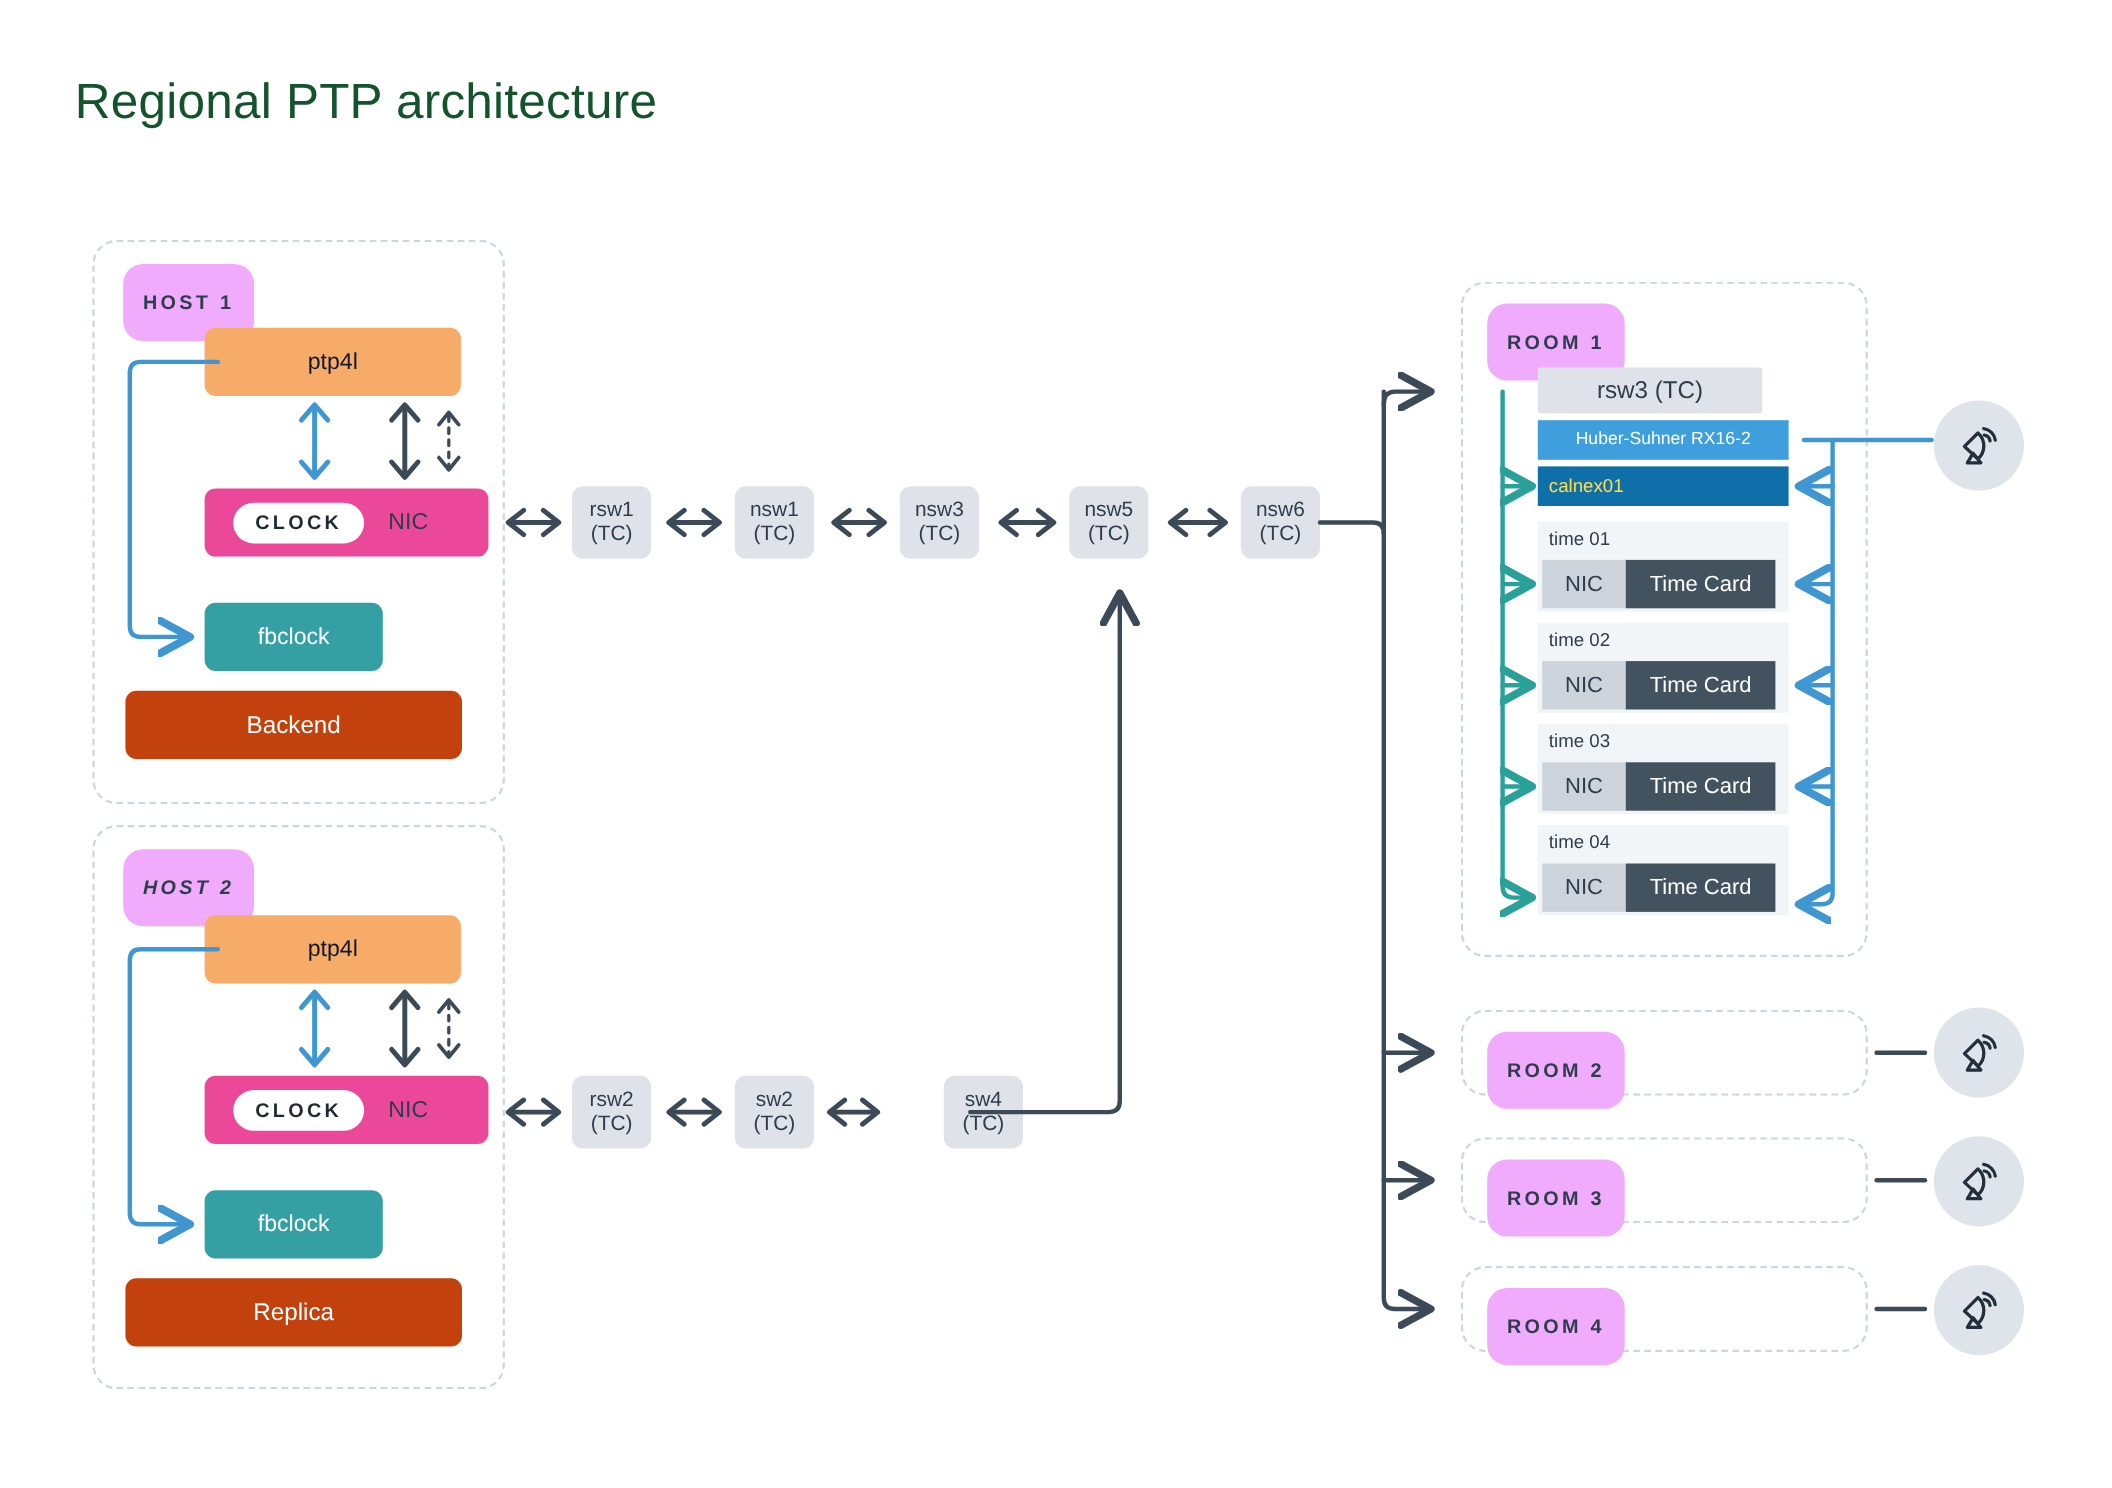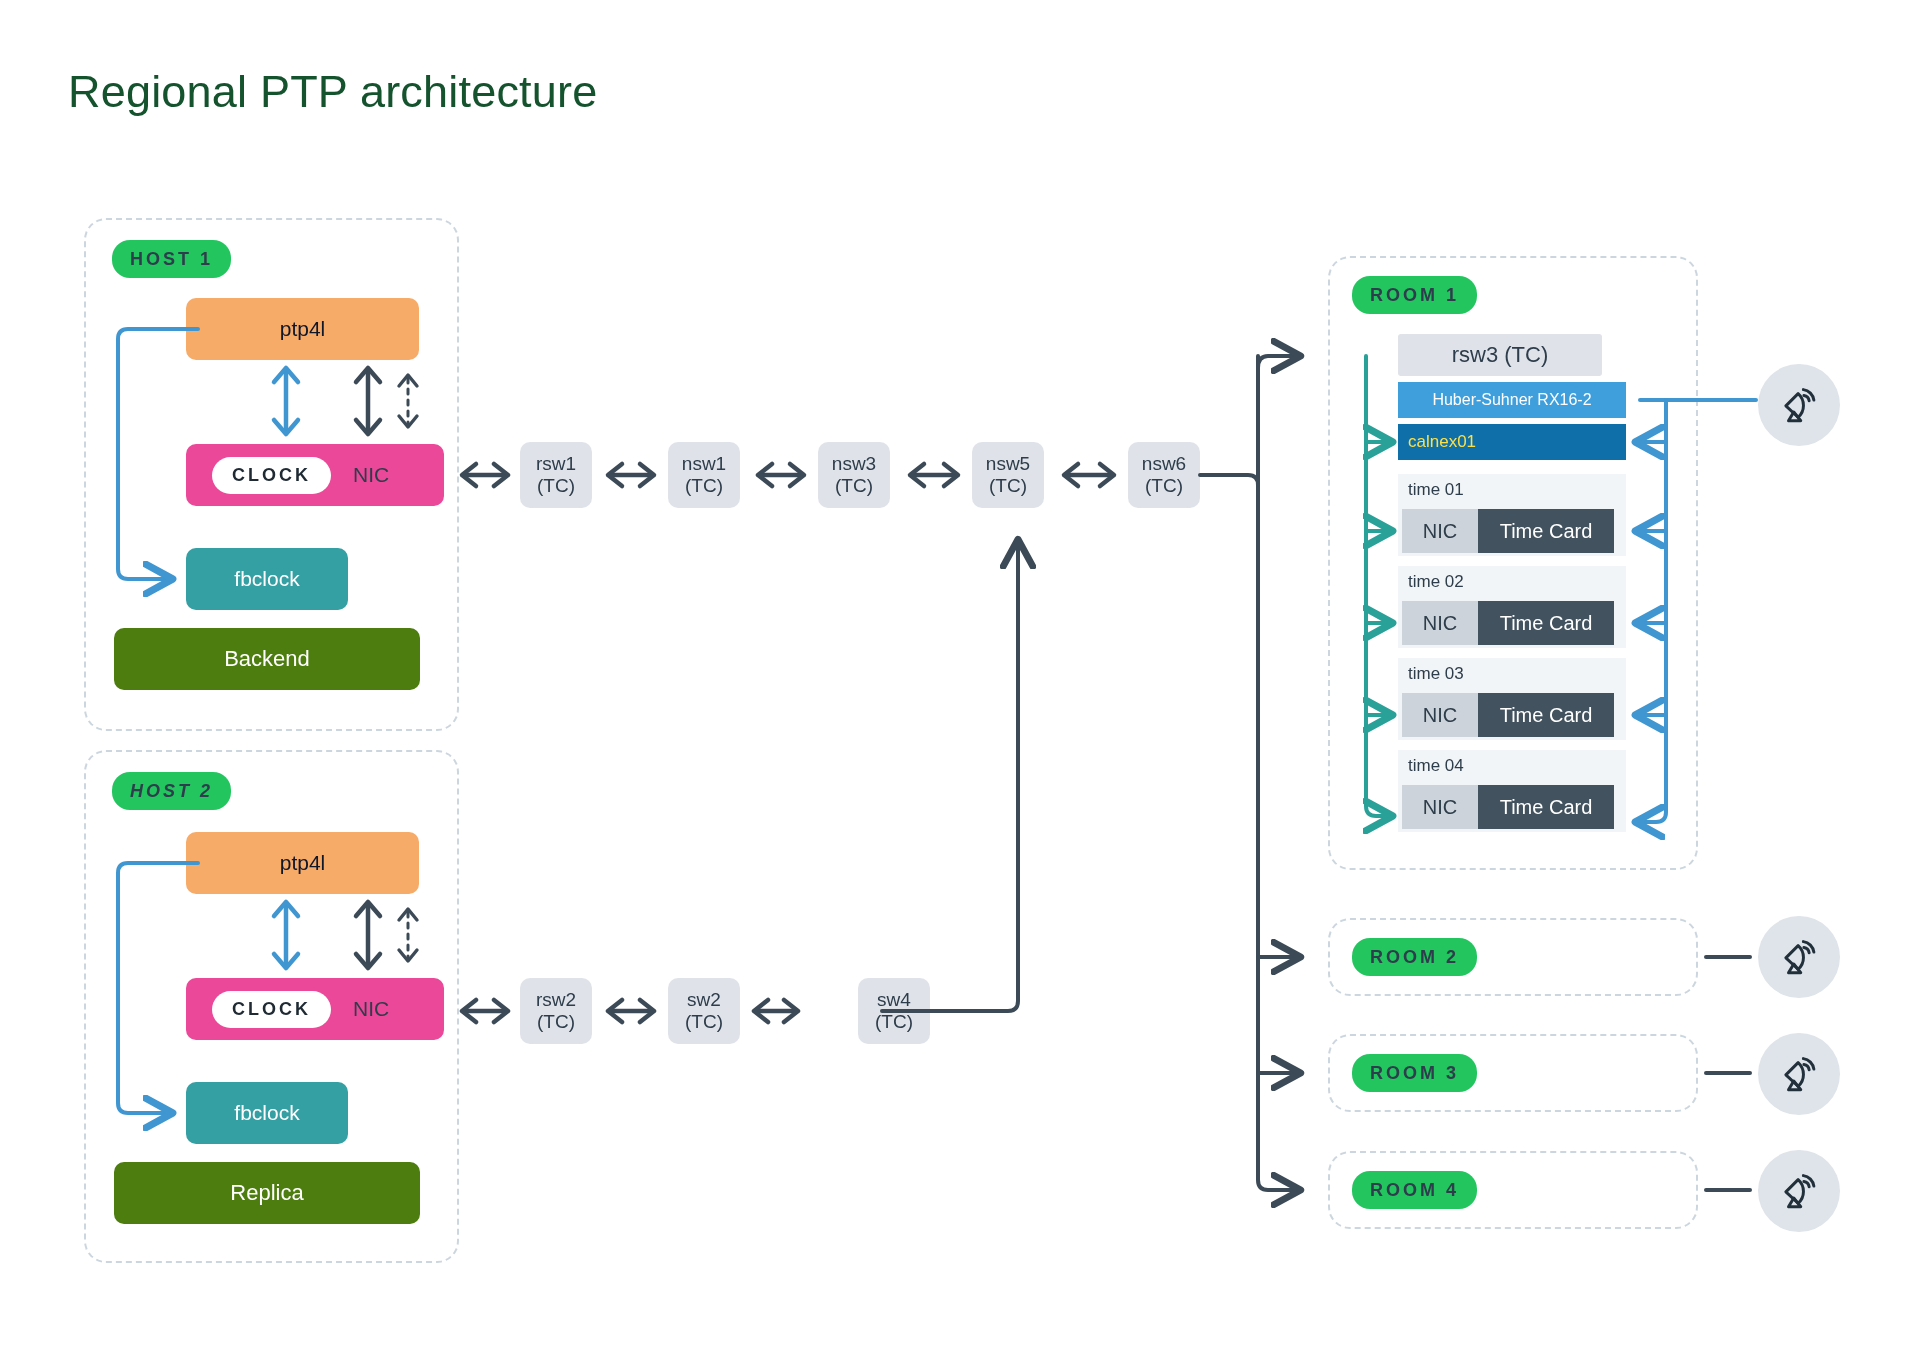--- a/index.html
+++ b/index.html
@@ -23,39 +23,39 @@
   
   .group{
     position:absolute;
     border:2.5px dashed #ccd6de;
     border-radius:22px;
     background:transparent;
     box-sizing:border-box;
   }
   .group-chip{
     position:absolute;
-    background:#22c55e;color:#2e3d4b;
+    background:#f0abfc;color:#2e3d4b;
     border-radius:18px;
     font-size:18px;font-weight:700;letter-spacing:3px;
     display:flex;align-items:center;justify-content:center;
-    padding:0 18px;height:38px;
+    padding:16px 18px;height:38px;
     white-space:nowrap;
   }
 
   
   .blk{
     position:absolute;box-sizing:border-box;
     border-radius:10px;
     display:flex;align-items:center;justify-content:center;
     font-size:21px;white-space:nowrap;
   }
   .blk-ptp4l{background:#f7ab68;color:#0f172a;}
   .blk-nic  {background:#ec4899;color:#2e3d4b;justify-content:flex-start;}
   .blk-fbclock{background:#34a0a4;color:#ffffff;}
-  .blk-backend{background:#4d7c0f;color:#ffffff;font-size:22px;}
+  .blk-backend{background:#c2410c;color:#ffffff;font-size:22px;}
 
   .clock-pill{
     background:#ffffff;border-radius:20px;
     font-size:18px;font-weight:700;letter-spacing:3px;
     color:#1f2a33;
     padding:8px 20px;margin-left:26px;
   }
   .nic-label{font-size:21px;color:#2e3d4b;margin-left:22px;}
 
   

